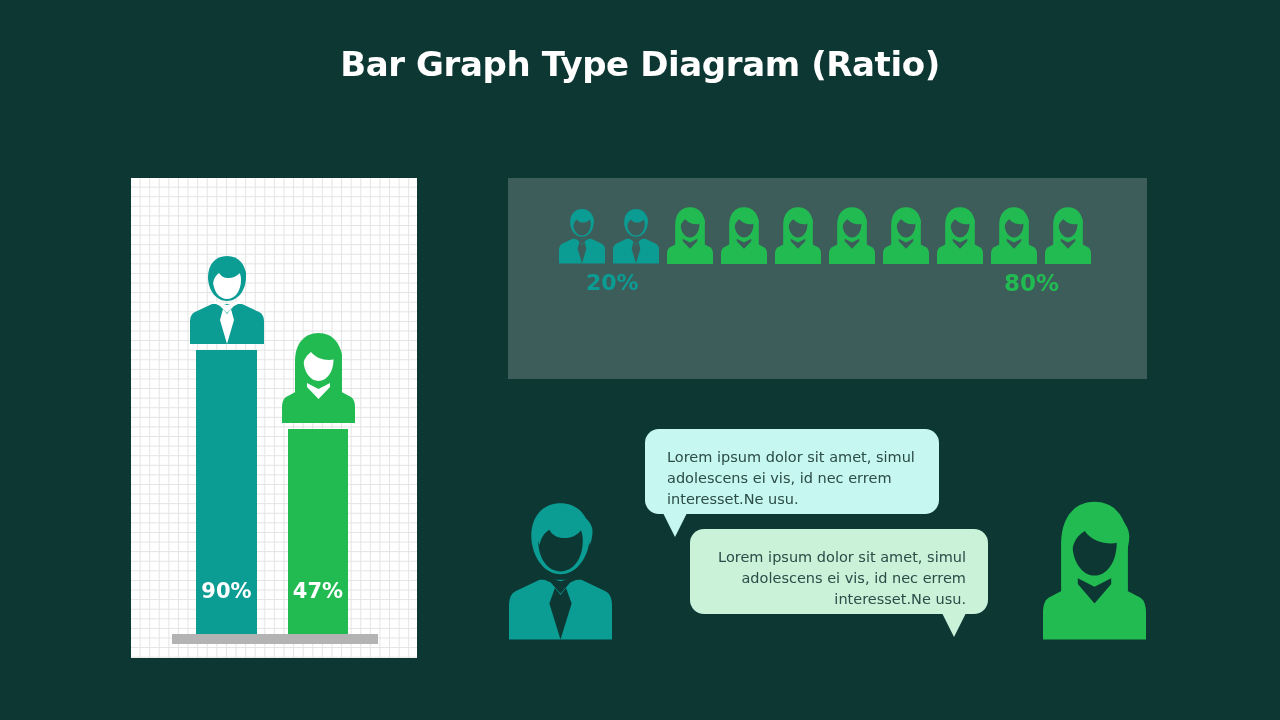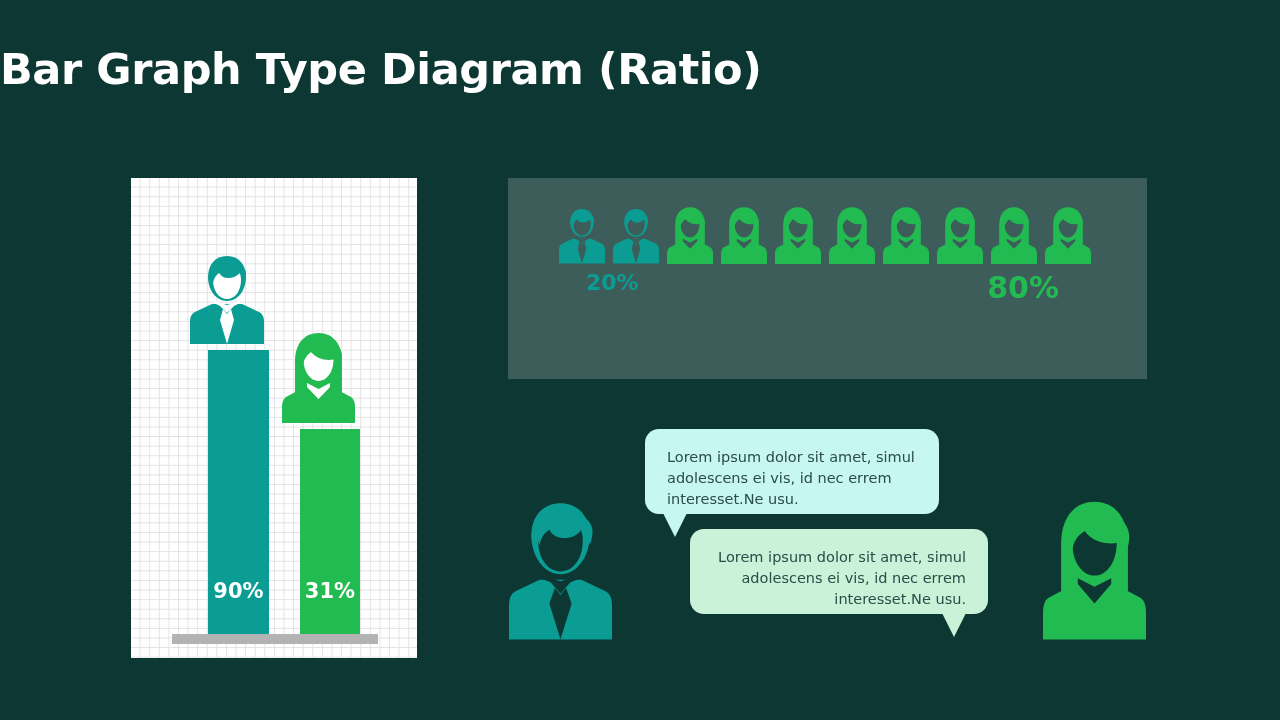--- a/index.html
+++ b/index.html
@@ -21,22 +21,23 @@
     height: 720px;
     background: #0d3733;
   }
 
   
   #title {
     position: absolute;
     left: 0;
     top: 44px;
     width: 1280px;
+    text-align: center;
     color: #ffffff;
-    font-size: 43px;
+    font-size: 34px;
     font-weight: bold;
     letter-spacing: -0.4px;
     font-family: "DejaVu Sans", sans-serif;
     white-space: nowrap;
   }
 
   
   #chart-card {
     position: absolute;
     left: 131px;
@@ -47,21 +48,20 @@
     background-image:
       linear-gradient(to right, #e3e3e3 1px, transparent 1px),
       linear-gradient(to bottom, #e3e3e3 1px, transparent 1px);
     background-size: 9.6px 9.6px;
     background-position: -1px -1px;
     overflow: hidden;
   }
   .bar {
     position: absolute;
     bottom: 24px;
-    margin-left: 12px;
   }
   #bar-1 {
     left: 65px;
     width: 61px;
     height: 284px;
     background: #0b9c93;
   }
   #bar-2 {
     left: 157px;
     width: 60px;
@@ -119,21 +119,21 @@
     top: 92px;
     color: #0b9c93;
     font-size: 22px;
     font-weight: bold;
   }
   #ratio-pct-right {
     position: absolute;
     right: 88px;
     top: 92px;
     color: #22bb52;
-    font-size: 30px;
+    font-size: 23px;
     font-weight: bold;
   }
   #ratio-body {
     position: absolute;
     left: 104px;
     top: 126px;
     width: 440px;
     text-align: center;
     color: #f2f5f4;
     font-size: 14.5px;
@@ -240,21 +240,21 @@
         <g fill="#22bb52">
           <path d="M36.5 7C26 7 19 14 19 25 c0 4 1 7 2 9 1-6 4-10 8-13 4 5 11 8 18 8 3 0 6-1 8-2 1 2 2 5 2 8 2-3 3-7 3-10C60 14 47 7 36.5 7z"></path>
         </g>
       </svg>
     </div>
 
     <div id="bar-1" class="bar">
       <div class="bar-value">90%</div>
     </div>
     <div id="bar-2" class="bar">
-      <div class="bar-value">31%</div>
+      <div class="bar-value">47%</div>
     </div>
 
     <div id="bar-base"></div>
   </div>
 
   <div id="ratio-panel">
 
     <div id="ratio-icons">
 
       <svg class="ratio-icon" viewBox="0 0 74 92">

